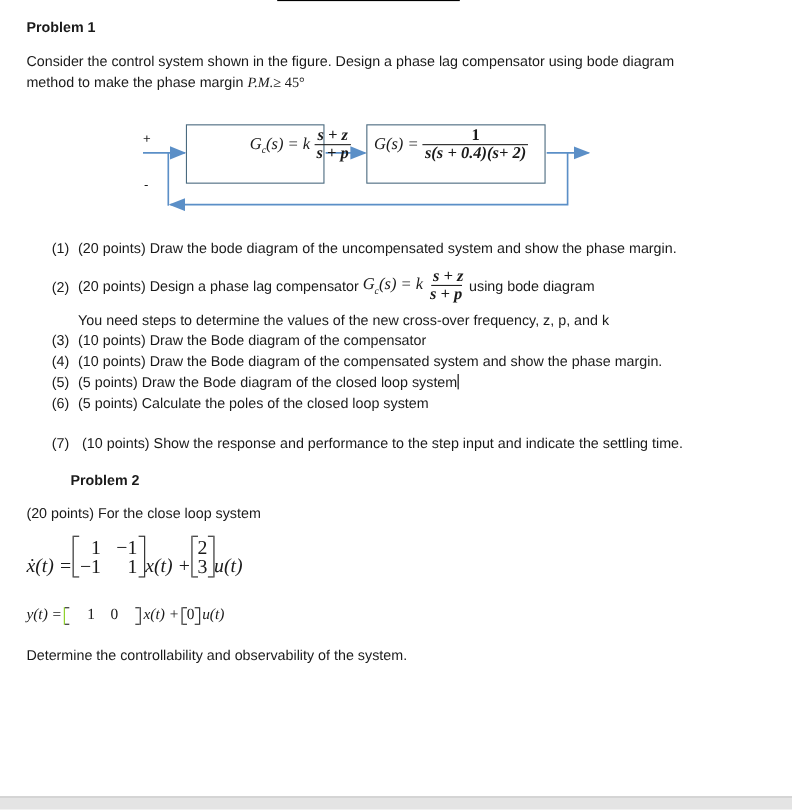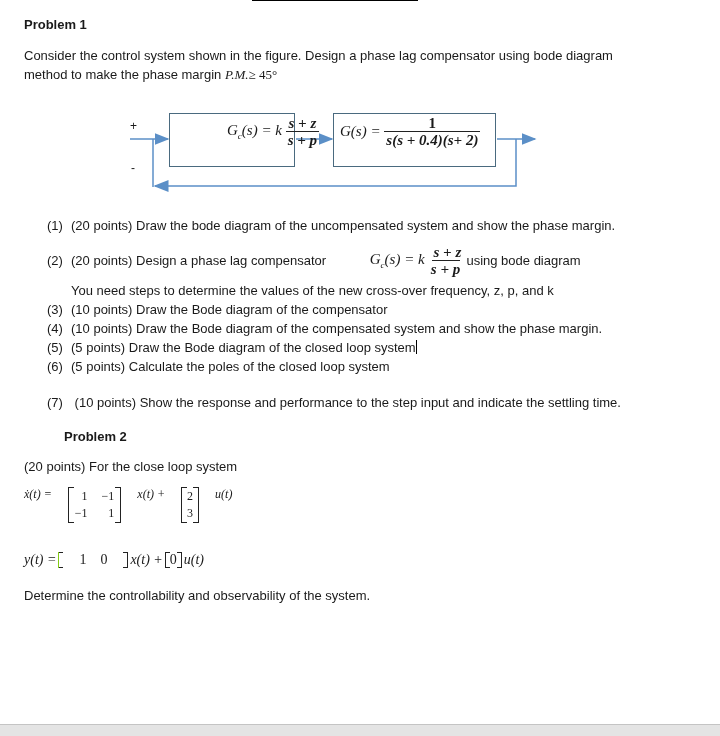--- a/index.html
+++ b/index.html
@@ -80,21 +80,21 @@
     </span>
   </div>
 </div>
 
 <div class="list-row" style="top:218px;">
   <span class="num">(1)</span><span>(20 points) Draw the bode diagram of the uncompensated system and show the phase margin.</span>
 </div>
 
 <div class="list-row" style="top:242px; line-height:34px;">
   <span class="num">(2)</span><span>(20 points) Design a phase lag compensator </span>
-  <span style="font-size:15px; vertical-align:middle;margin-left:40px;">
+  <span style="font-size:15px; vertical-align:middle;">
     <span class="math">G</span><sub class="math" style="font-size:9px;">c</sub><span class="math">(s) = k</span>
     <span class="frac math" style="line-height:16px;">
       <span class="num">s + z</span>
       <span class="den">s + p</span>
     </span>
   </span>
   <span> using bode diagram</span>
 </div>
 
 <div class="list-row" style="top:283px; left:71px;">
@@ -112,21 +112,21 @@
 <div class="list-row" style="top:359px;">
   <span class="num">(6)</span><span>(5 points) Calculate the poles of the closed loop system</span>
 </div>
 <div class="list-row" style="top:379px;margin-top:16px;">
   <span class="num">(7)</span><span> (10 points) Show the response and performance to the step input and indicate the settling time.</span>
 </div>
 
 <div class="abs bold" style="left:24px; top:429px;padding-left:40px;">Problem 2</div>
 <div class="abs txt" style="left:24px; top:459px;">(20 points) For the close loop system</div>
 
-<div class="abs mathn" style="left:24px; top:487px; font-size:12px; display:flex; align-items:flex-start; gap:16px;">
+<div class="abs mathn" style="left:24px; top:487px; font-size:18px; display:flex; align-items:flex-end; gap:0;">
   <span class="math">ẋ(t) =</span>
   <span style="display:inline-block; position:relative; padding:1px 6px; border-left:1px solid #222; border-right:1px solid #222;">
     <span style="position:absolute; left:0; top:0; width:5px; border-top:1px solid #222;"></span>
     <span style="position:absolute; left:0; bottom:0; width:5px; border-bottom:1px solid #222;"></span>
     <span style="position:absolute; right:0; top:0; width:5px; border-top:1px solid #222;"></span>
     <span style="position:absolute; right:0; bottom:0; width:5px; border-bottom:1px solid #222;"></span>
     <span class="mat">
       <span>1</span>
       <span>−1</span>
       <span>−1</span>

